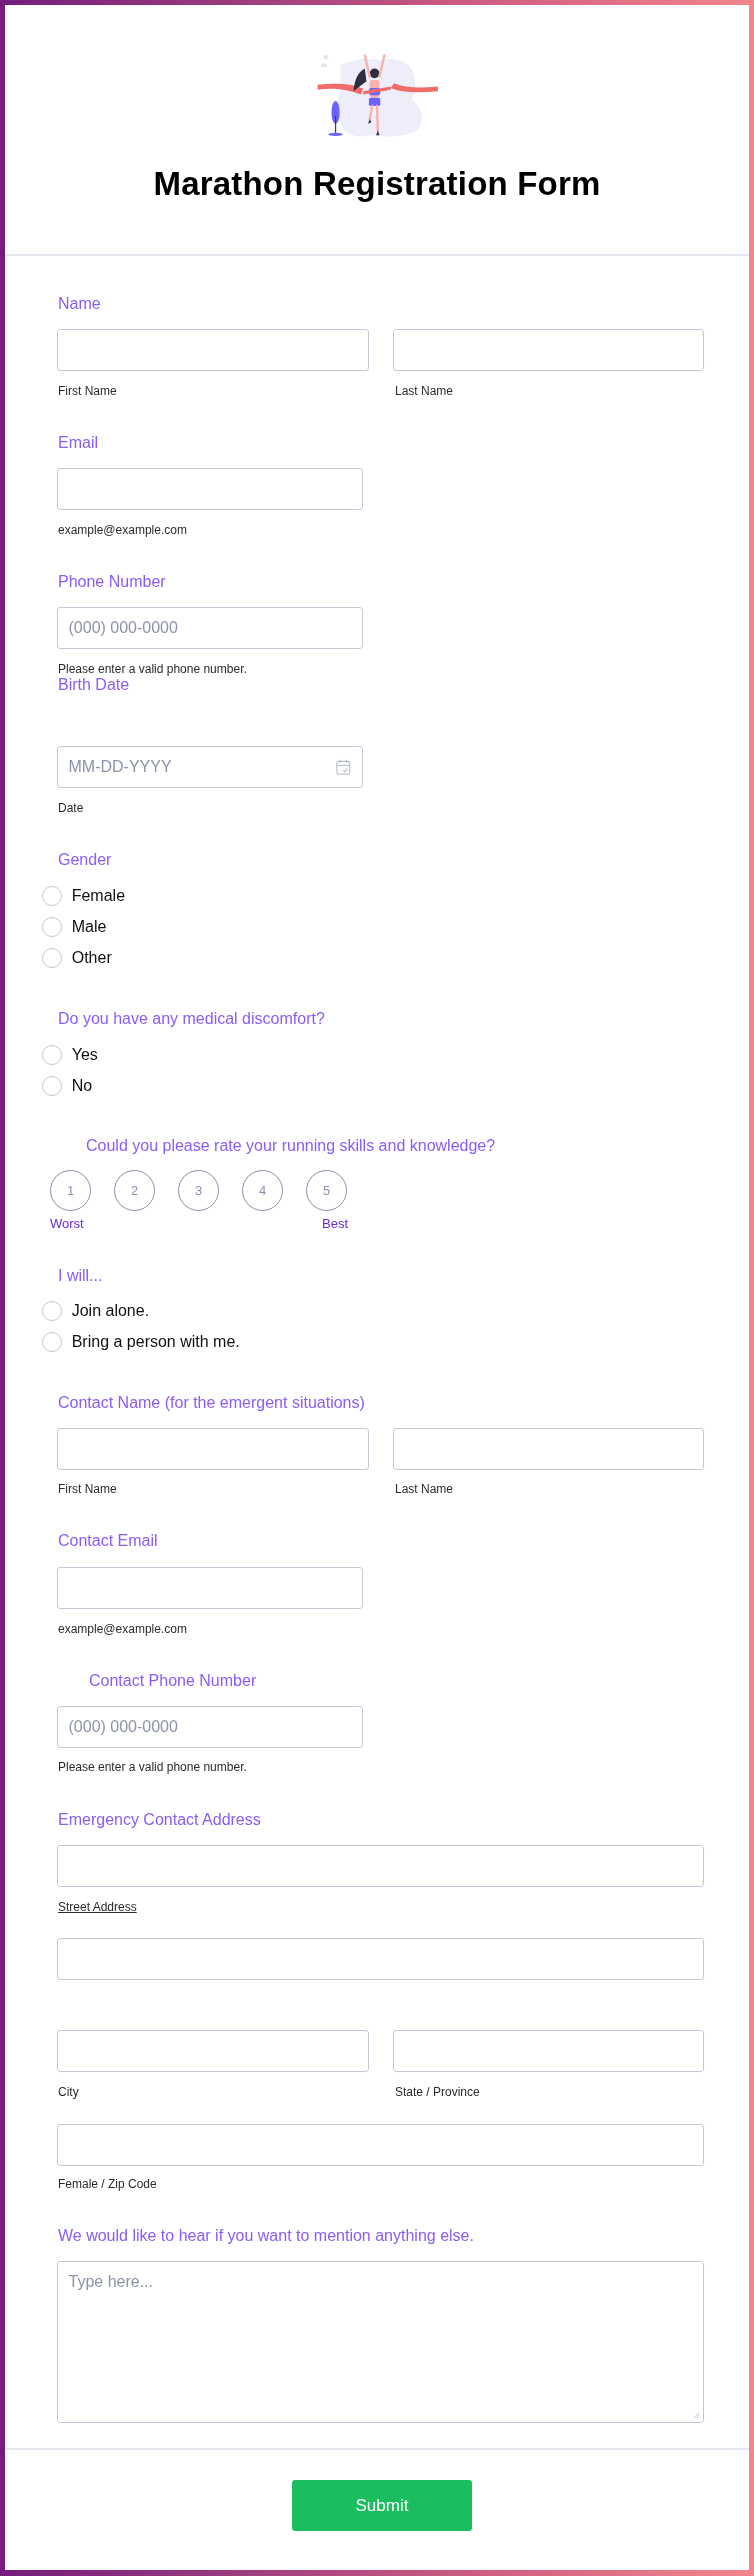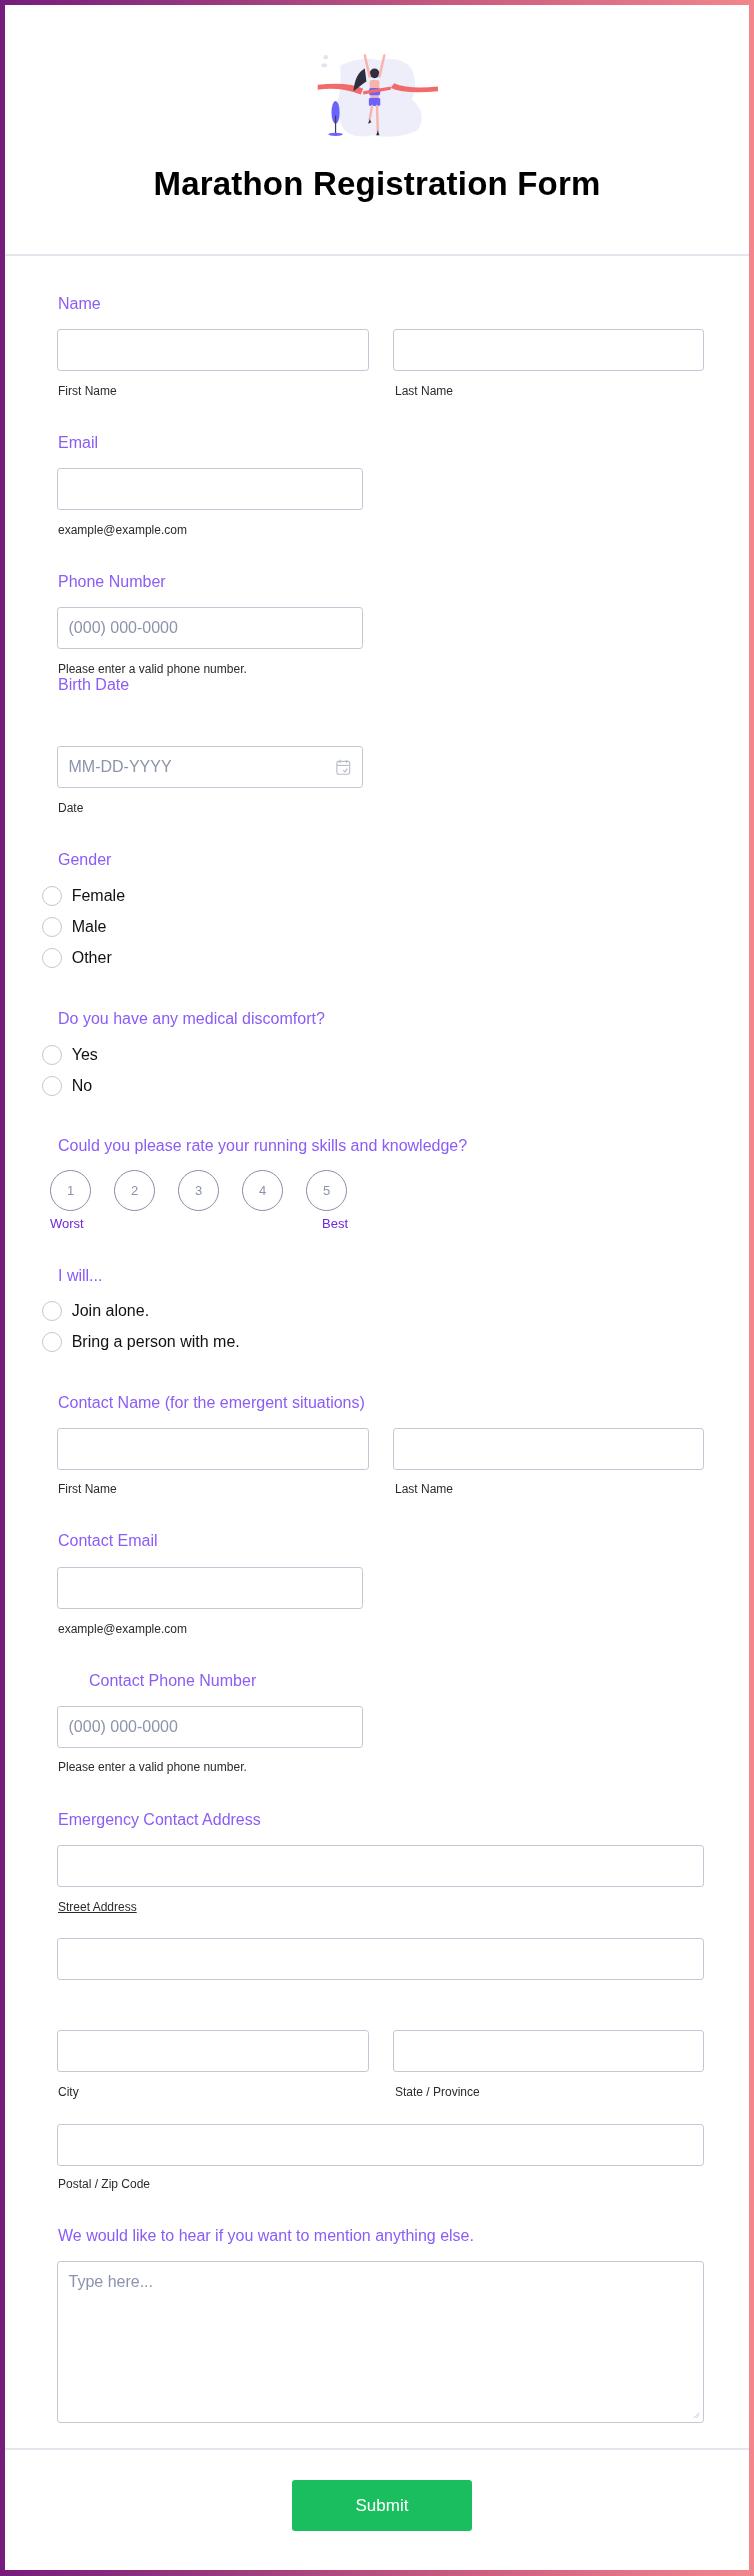--- a/index.html
+++ b/index.html
@@ -119,21 +119,21 @@
 <div class="label" style="top:1010px;">Do you have any medical discomfort?</div>
 <div class="radio-row" style="top:1044px;">
   <span class="radio"></span>
   <span class="radio-label">Yes</span>
 </div>
 <div class="radio-row" style="top:1075px;">
   <span class="radio"></span>
   <span class="radio-label">No</span>
 </div>
 
-<div class="label" style="top:1137px;">Could you please rate your running skills and knowledge?</div>
+<div class="label" style="top:1137px;margin-left:28px;">Could you please rate your running skills and knowledge?</div>
 <div class="rate" style="left:50px;">1</div>
 <div class="rate" style="left:114px;">2</div>
 <div class="rate" style="left:178px;">3</div>
 <div class="rate" style="left:242px;">4</div>
 <div class="rate" style="left:306px;">5</div>
 <div class="rate-cap" style="left:50px;">Worst</div>
 <div class="rate-cap" style="left:322px;">Best</div>
 
 <div class="label" style="top:1267px;">I will...</div>
 <div class="radio-row" style="top:1300px;">
@@ -162,21 +162,21 @@
 <div class="label" style="top:1811px;">Emergency Contact Address</div>
 <div class="input w-full" style="top:1845px;"></div>
 <div class="sublabel" style="left:58px; top:1900px;text-decoration:underline;">Street Address</div>
 <div class="input w-full" style="top:1938px;"></div>
 <div class="sublabel" style="left:58px; top:1992px;margin-top:40px;">Street Address Line 2</div>
 <div class="input w-half-l" style="top:2030px;"></div>
 <div class="input w-half-r" style="top:2030px;"></div>
 <div class="sublabel" style="left:58px; top:2085px;">City</div>
 <div class="sublabel" style="left:395px; top:2085px;">State / Province</div>
 <div class="input w-full" style="top:2124px;"></div>
-<div class="sublabel" style="left:58px; top:2177px;">Postal / Zip Code</div>
+<div class="sublabel" style="left:58px; top:2177px;">Female / Zip Code</div>
 
 <div class="label" style="top:2227px;">We would like to hear if you want to mention anything else.</div>
 <div class="textarea">
   <span>Type here...</span>
   <svg class="resize" viewBox="0 0 10 10">
     <line x1="2" y1="9" x2="9" y2="2" stroke="#B7BCCB" stroke-width="1"></line>
     <line x1="5" y1="9" x2="9" y2="5" stroke="#B7BCCB" stroke-width="1"></line>
   </svg>
 </div>
 

